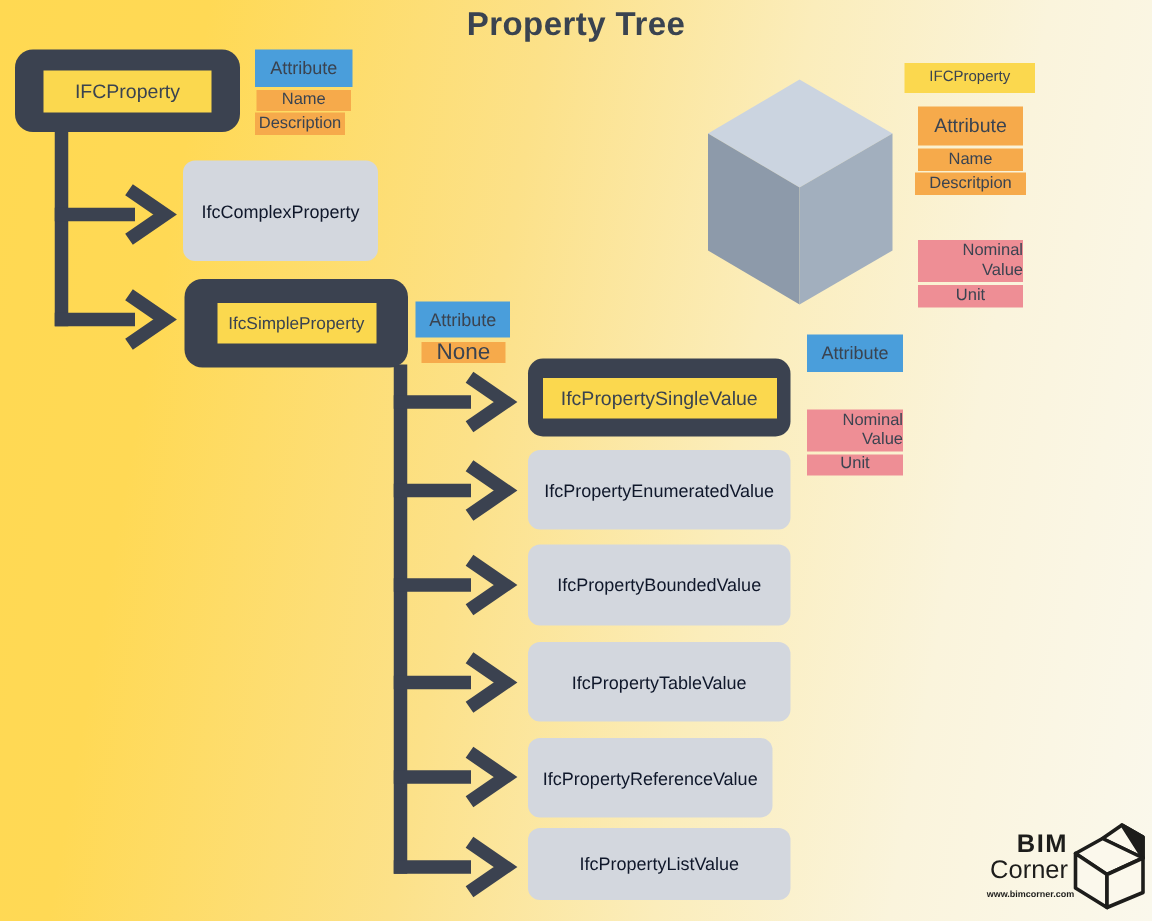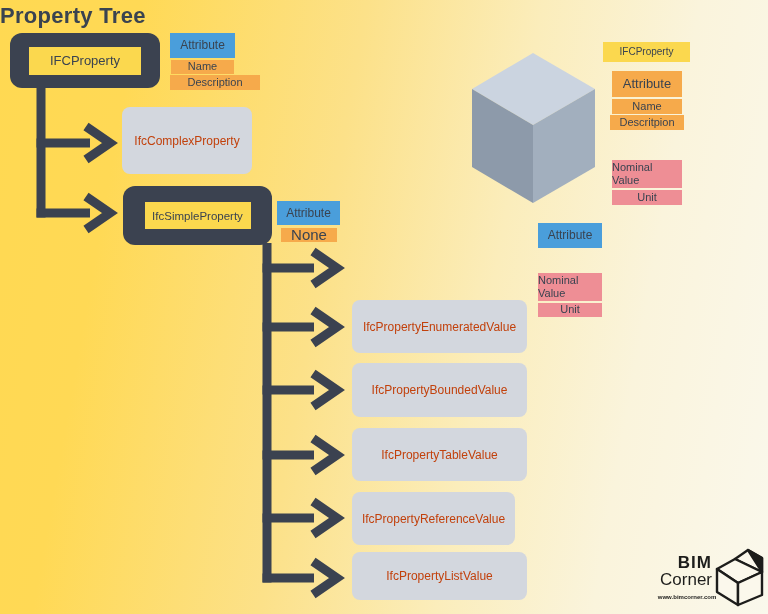--- a/index.html
+++ b/index.html
@@ -2,28 +2,28 @@
 <html><head>
 <meta charset="utf-8">
 <style>
   html,body{margin:0;padding:0;background:#ffffff;}
   #stage{
     position:relative;width:768px;height:614px;overflow:hidden;
     font-family:"Liberation Sans",sans-serif;
     background:linear-gradient(100deg,#FFD952 0%,#FFD955 16%,#FCE189 42%,#FBEDBB 62%,#FAF4DC 80%,#FAF8EC 100%);
   }
   .title{
-    position:absolute;top:3px;left:0;right:0;text-align:left;
+    position:absolute;top:3px;left:0;right:0;text-align:center;
     font-size:22px;font-weight:bold;color:#3A4350;letter-spacing:.3px;
   }
   .abs{position:absolute;box-sizing:border-box;}
-  .flexc{display:flex;align-items:center;justify-content:center;text-align:left;}
+  .flexc{display:flex;align-items:center;justify-content:center;text-align:right;}
   .darknode{background:#3B4250;border-radius:12px;z-index:2;}
   .yellowinner{background:#FBD84E;color:#3A4350;white-space:nowrap;}
-  .graynode{background:#D3D7DE;border-radius:8px;color:#c2410c;font-size:12px;z-index:2;}
+  .graynode{background:#D3D7DE;border-radius:8px;color:#0f172a;font-size:12px;z-index:2;}
   .chip{color:#3A4350;z-index:2;line-height:1.2;}
   .chip-blue{background:#4A9EDB;}
   .chip-orange{background:#F6AA4B;}
   .chip-pink{background:#EE8E95;margin-top:23px;}
   .chip-yellow{background:#FBD84E;}
   svg.overlay{position:absolute;left:0;top:0;z-index:1;pointer-events:none;}
   .logo{position:absolute;left:654px;top:546px;width:112px;height:64px;z-index:3;}
   .logo-bim{position:absolute;left:0px;top:7px;width:58px;text-align:right;font-size:17px;font-weight:800;letter-spacing:1px;color:#1D1D1B;}
   .logo-corner{position:absolute;left:0px;top:24px;width:58px;text-align:right;font-size:17px;font-weight:400;color:#1D1D1B;}
   .logo-url{position:absolute;left:0px;top:48px;width:66px;text-align:center;font-size:6px;font-weight:bold;color:#1D1D1B;}
@@ -65,31 +65,34 @@
   </svg>
 
   <div class="title">Property Tree</div>
 
   <div class="abs darknode flexc" style="left:10px;top:33px;width:150px;height:55px;">
     <div class="yellowinner flexc" style="width:112px;height:28px;font-size:13px;">IFCProperty</div>
   </div>
 
   <div class="abs chip chip-blue flexc" style="left:170px;top:33px;width:65px;height:25px;font-size:12px;">Attribute</div>
   <div class="abs chip chip-orange flexc" style="left:171px;top:60px;width:63px;height:14px;font-size:11px;">Name</div>
-  <div class="abs chip chip-orange flexc" style="left:170px;top:75px;width:90px;height:15px;font-size:11px;">Description</div>
+  <div class="abs chip chip-orange flexc" style="left:170px;top:75px;width:60px;height:15px;font-size:11px;">Description</div>
 
   <div class="abs graynode flexc" style="left:122px;top:107px;width:130px;height:67px;">IfcComplexProperty</div>
 
   <div class="abs darknode flexc" style="left:123px;top:186px;width:149px;height:59px;">
     <div class="yellowinner flexc" style="width:106px;height:27px;font-size:11.5px;">IfcSimpleProperty</div>
   </div>
 
   <div class="abs chip chip-blue flexc" style="left:277px;top:201px;width:63px;height:24px;font-size:12px;">Attribute</div>
   <div class="abs chip chip-orange flexc" style="left:281px;top:228px;width:56px;height:14px;font-size:15px;">None</div>
 
+  <div class="abs darknode flexc" style="left:352px;top:239px;width:175px;height:52px;border-radius:10px;">
+    <div class="yellowinner flexc" style="width:156px;height:27px;font-size:13px;">IfcPropertySingleValue</div>
+  </div>
 
   <div class="abs chip chip-blue flexc" style="left:538px;top:223px;width:64px;height:25px;font-size:12px;">Attribute</div>
   <div class="abs chip chip-pink flexc" style="left:538px;top:250px;width:64px;height:28px;font-size:11px;">Nominal Value</div>
   <div class="abs chip chip-pink flexc" style="left:538px;top:280px;width:64px;height:14px;font-size:11px;">Unit</div>
 
   <div class="abs graynode flexc" style="left:352px;top:300px;width:175px;height:53px;">IfcPropertyEnumeratedValue</div>
   <div class="abs graynode flexc" style="left:352px;top:363px;width:175px;height:54px;">IfcPropertyBoundedValue</div>
   <div class="abs graynode flexc" style="left:352px;top:428px;width:175px;height:53px;">IfcPropertyTableValue</div>
   <div class="abs graynode flexc" style="left:352px;top:492px;width:163px;height:53px;">IfcPropertyReferenceValue</div>
   <div class="abs graynode flexc" style="left:352px;top:552px;width:175px;height:48px;">IfcPropertyListValue</div>

